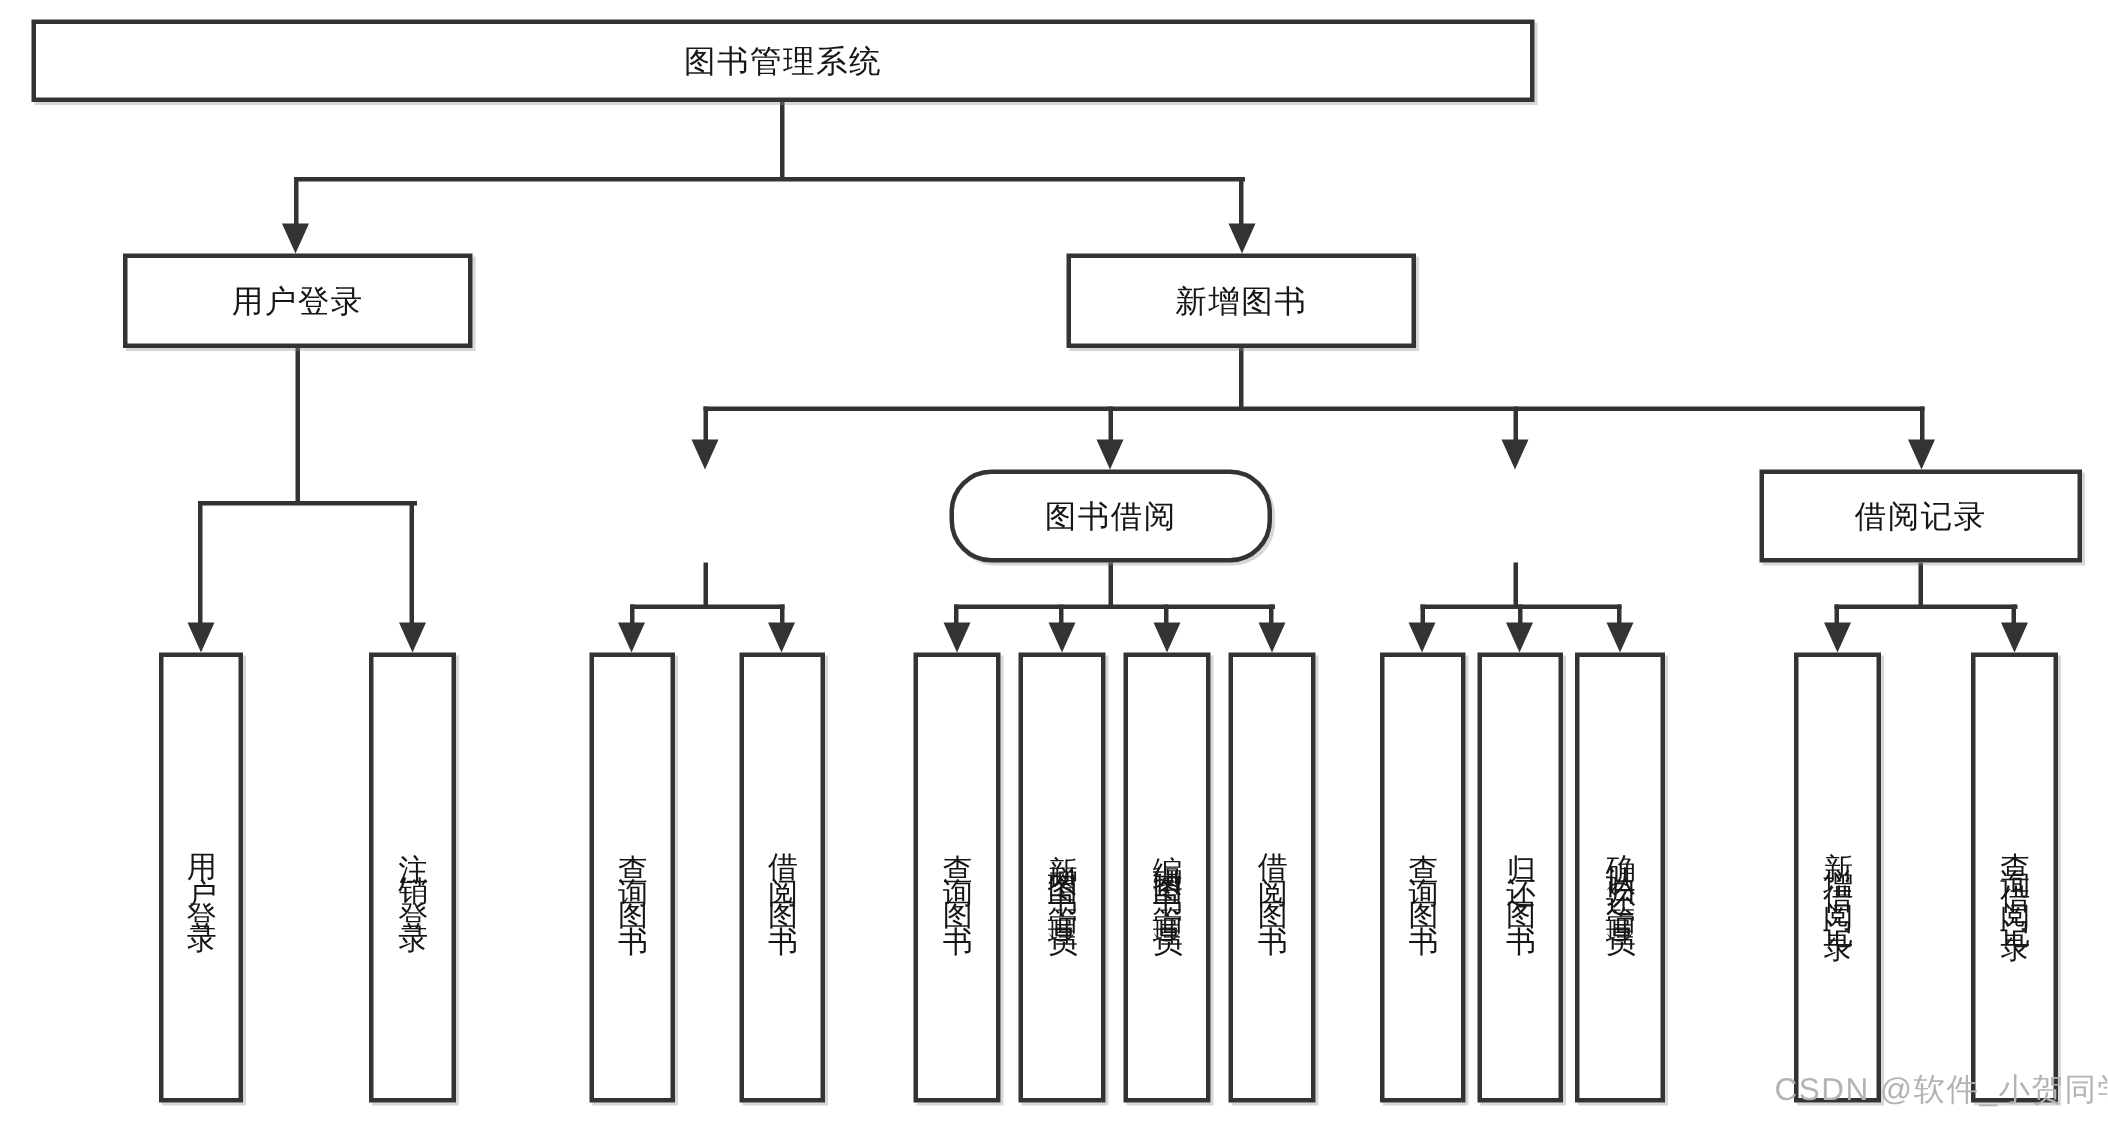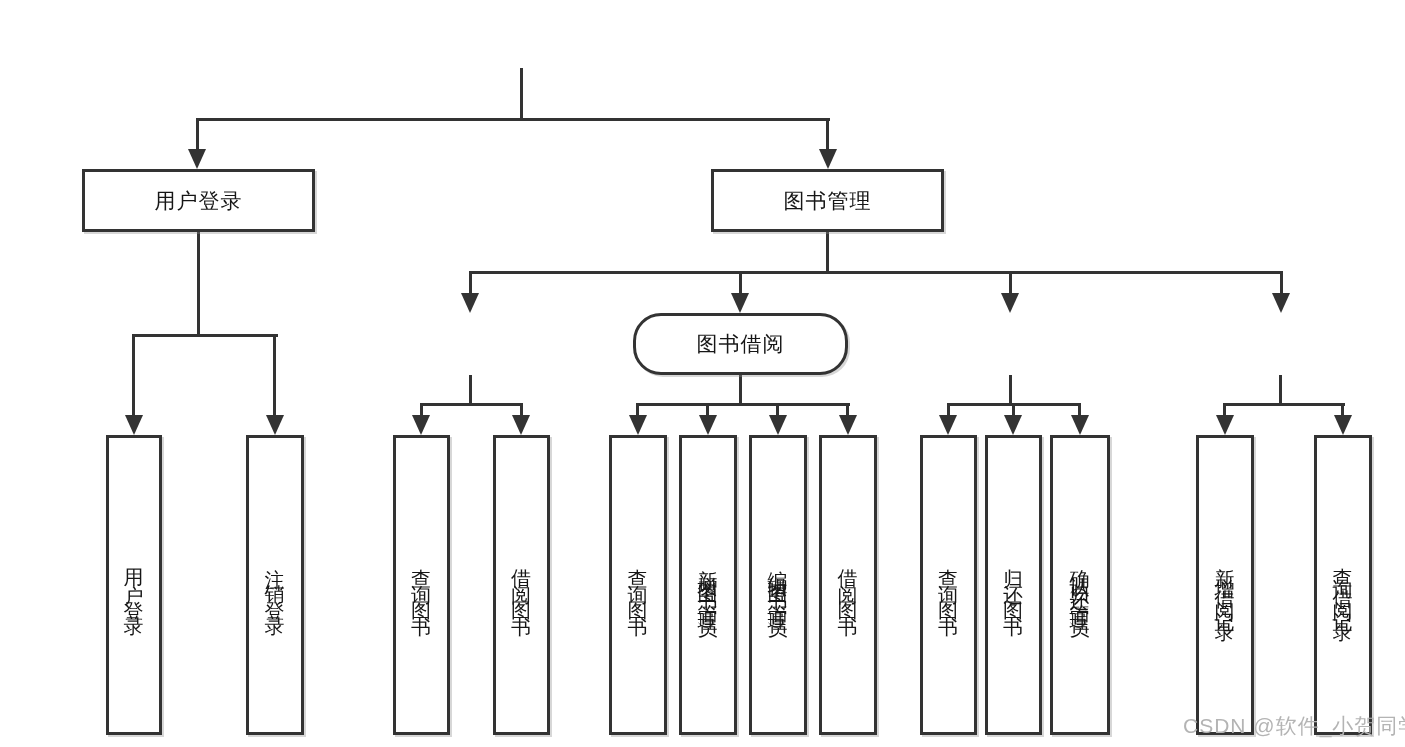--- a/index.html
+++ b/index.html
@@ -89,30 +89,36 @@
   <div class="line" style="left:1078px;top:403px;width:3px;height:14px;"></div>
   <div class="arrow" style="left:1071px;top:415px;"></div>
 
   <div class="line" style="left:1279px;top:375px;width:3px;height:30px;"></div>
   <div class="line" style="left:1223px;top:403px;width:122px;height:3px;"></div>
   <div class="line" style="left:1223px;top:403px;width:3px;height:14px;"></div>
   <div class="arrow" style="left:1216px;top:415px;"></div>
   <div class="line" style="left:1341px;top:403px;width:3px;height:14px;"></div>
   <div class="arrow" style="left:1334px;top:415px;"></div>
 
+  <div class="box" style="left:21px;top:13px;width:1002px;height:55px;">
+    <span>图书管理系统</span>
+  </div>
 
   <div class="box" style="left:82px;top:169px;width:233px;height:63px;">
     <span>用户登录</span>
   </div>
   <div class="box" style="left:711px;top:169px;width:233px;height:63px;">
-    <span>图书管理</span>
+    <span>新增图书</span>
   </div>
 
   <div class="box" style="left:633px;top:313px;width:215px;height:62px;border-radius:28px;">
     <span>图书借阅</span>
+  </div>
+  <div class="box" style="left:1173px;top:313px;width:215px;height:62px;">
+    <span>借阅记录</span>
   </div>
 
   <div class="box vbox len4" style="left:106px;top:435px;width:56px;height:300px;">
     <span>用户登录</span>
   </div>
   <div class="box vbox len4" style="left:246px;top:435px;width:58px;height:300px;">
     <span>注销登录</span>
   </div>
 
   <div class="box vbox len4" style="left:393px;top:435px;width:57px;height:300px;">

